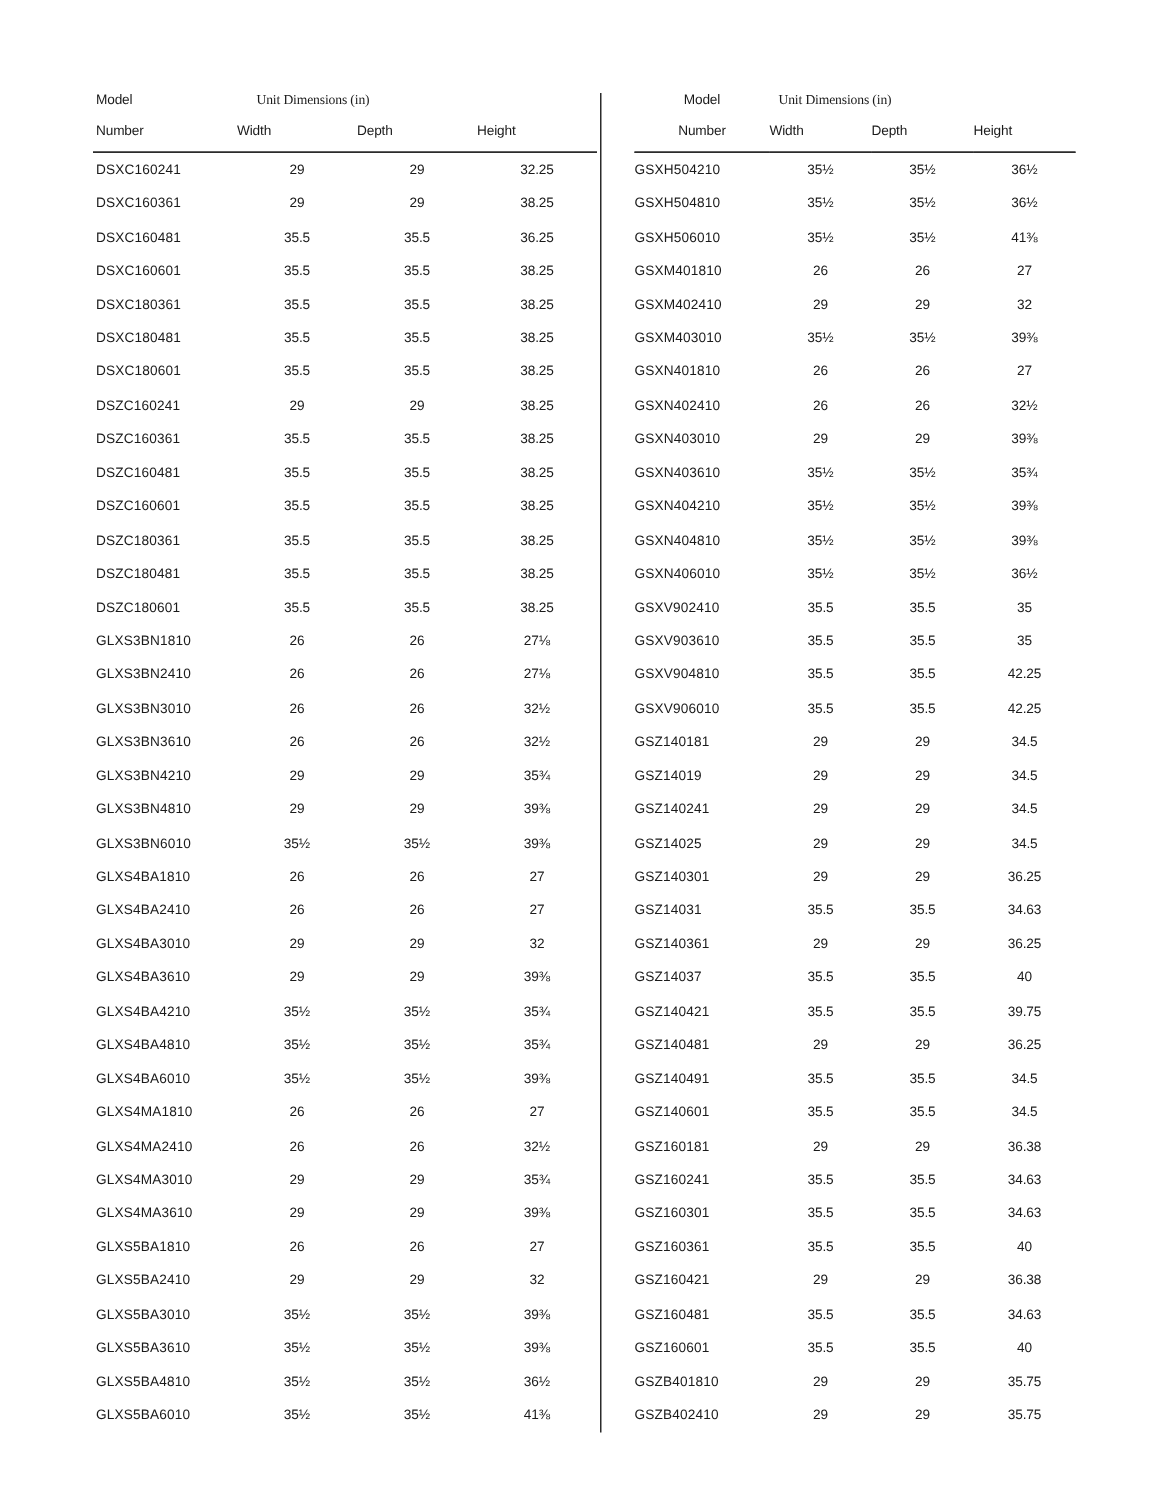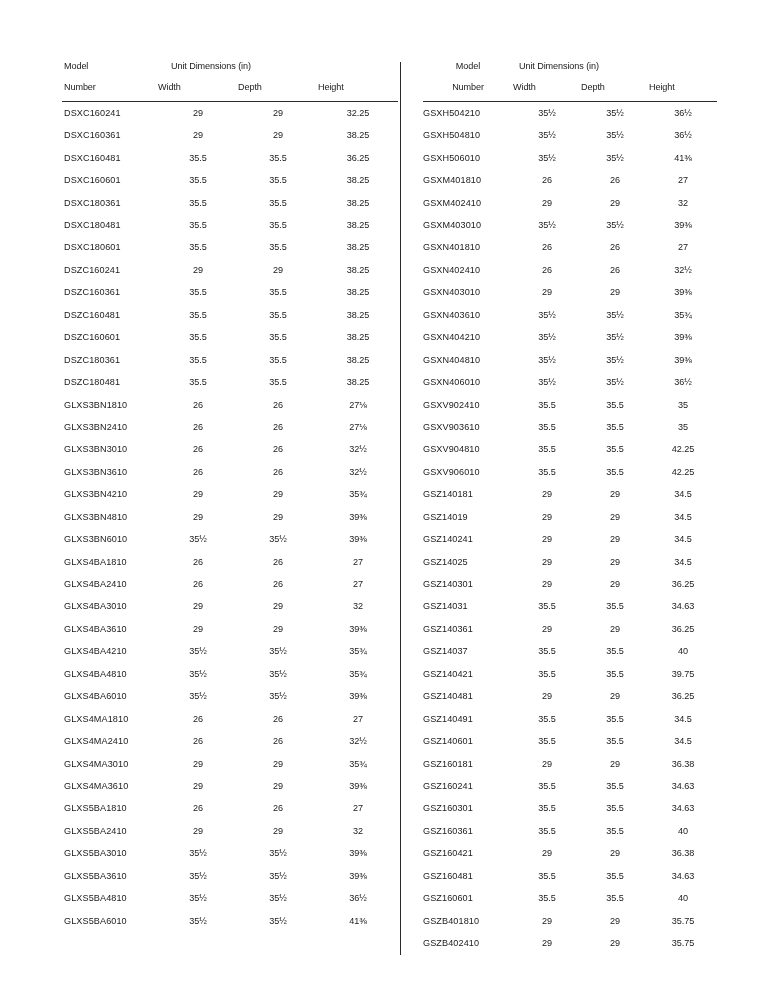--- a/index.html
+++ b/index.html
@@ -67,20 +67,21 @@
   .hdr-row.top th {
     padding-bottom: 12px;
   }
   .hdr-row th.c-model {
     text-align: left;
     padding-left: 2px;
   }
   .hdr-row th.c-unitdim {
     text-align: left;
     padding-left: 13px;
+    font-family: Liberation Serif, serif;
   }
   .hdr-row.second th {
     border-bottom: 1.7px solid #2b2b2b;
     padding-bottom: 9px;
   }
   tbody tr td {
     height: 22.45px;
     vertical-align: middle;
     text-align: center;
     letter-spacing: -0.05px;
@@ -201,20 +202,26 @@
               <td>35.5</td>
               <td>38.25</td>
             </tr>
             <tr>
               <td class="model">DSZC180481</td>
               <td>35.5</td>
               <td>35.5</td>
               <td>38.25</td>
             </tr>
             <tr>
+              <td class="model">DSZC180601</td>
+              <td>35.5</td>
+              <td>35.5</td>
+              <td>38.25</td>
+            </tr>
+            <tr>
               <td class="model">GLXS3BN1810</td>
               <td>26</td>
               <td>26</td>
               <td>27⅛</td>
             </tr>
             <tr>
               <td class="model">GLXS3BN2410</td>
               <td>26</td>
               <td>26</td>
               <td>27⅛</td>

